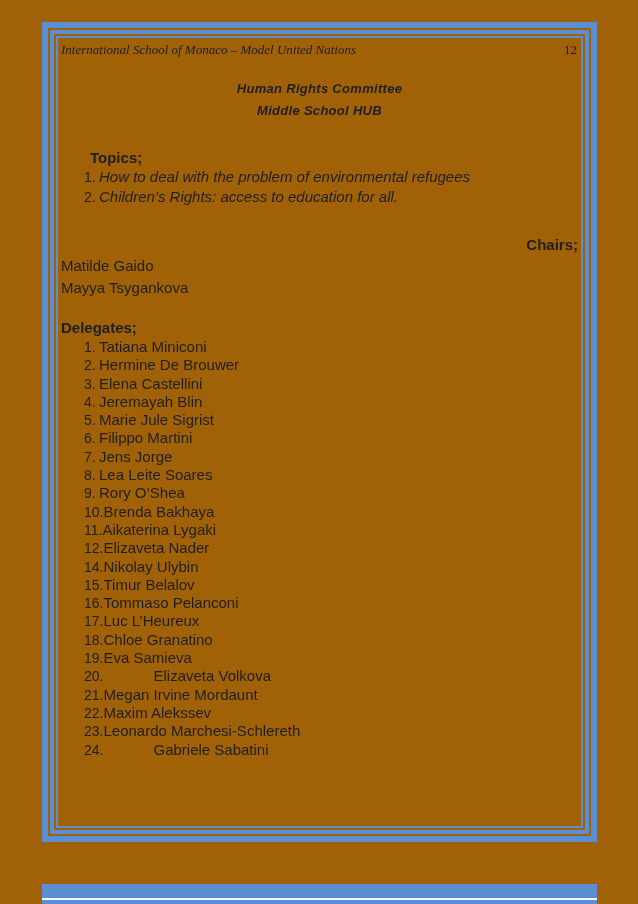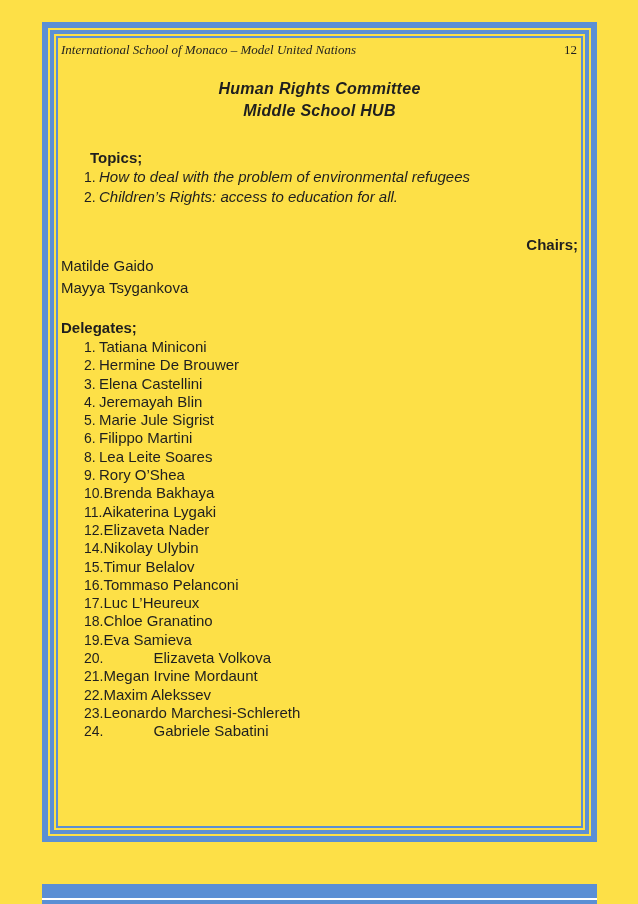--- a/index.html
+++ b/index.html
@@ -1,37 +1,37 @@
 <!DOCTYPE html>
 <html style="--blue: #5b8fd4; --ink: #1f1f1f;"><head>
 <meta charset="utf-8">
 <style>
   :root { --blue: #5b8fd4; --ink: #1f1f1f; }
   * { margin: 0; padding: 0; box-sizing: border-box; }
   html, body { background: #ffffff; }
   body { font-family: "Liberation Sans", sans-serif; color: var(--ink); }
-  .screen { position: relative; width: 638px; height: 904px; background: #fde047; overflow: hidden; }
+  .screen { position: relative; width: 638px; height: 904px; background: #a16207; overflow: hidden; }
 
   
   .page-frame {
     position: absolute; left: 42px; top: 22px; width: 555px; height: 820px;
     border: 6px solid var(--blue); padding: 2px;
   }
   .frame-mid { width: 100%; height: 100%; border: 4px solid var(--blue); padding: 2px; }
   .frame-inner { width: 100%; height: 100%; border: 2px solid var(--blue); position: relative; }
   .content { position: absolute; inset: 0; padding: 2px 3px; overflow: hidden; }
 
   .header-row {
     display: flex; justify-content: space-between; align-items: baseline;
     font-family: "Liberation Serif", serif; font-size: 13px; line-height: 16px; margin-top: 2px;
   }
   .header-title { font-style: italic; }
   .page-number { font-style: normal; padding-right: 1px; text-align: right; }
 
-  .doc-title { text-align: center; margin-top: 20px; font-style: italic; font-weight: 700; font-size: 16px; line-height: 22px; letter-spacing: 0.3px; }
+  .doc-title { text-align: center; margin-top: 20px; font-style: italic; font-weight: 700; font-size: 13px; line-height: 22px; letter-spacing: 0.3px; }
 
   .heading { font-weight: 700; font-size: 15px; line-height: 19px; }
   .heading-topics    { margin-top: 26px; margin-left: 29px; }
   .heading-chairs    { margin-top: 27px; line-height: 21px; text-align: right; }
   .heading-delegates { margin-top: 19px; line-height: 21px; }
 
   .li-row { padding-left: 23px; font-size: 15px; line-height: 19px; white-space: nowrap; }
   .li-row .num { display: inline-block; min-width: 15px; font-style: normal; font-size: 14px; }
   .li-row .li-text { font-style: italic; }
 
@@ -80,20 +80,21 @@
             </div>
 
           <div class="heading heading-delegates">Delegates;</div>
           <div id="delegates-list">
               <div class="delegate-row"><span class="num">1.</span><span class="li-text">Tatiana Miniconi</span></div>
               <div class="delegate-row"><span class="num">2.</span><span class="li-text">Hermine De Brouwer</span></div>
               <div class="delegate-row"><span class="num">3.</span><span class="li-text">Elena Castellini</span></div>
               <div class="delegate-row"><span class="num">4.</span><span class="li-text">Jeremayah Blin</span></div>
               <div class="delegate-row"><span class="num">5.</span><span class="li-text">Marie Jule Sigrist</span></div>
               <div class="delegate-row"><span class="num">6.</span><span class="li-text">Filippo Martini</span></div>
+              <div class="delegate-row"><span class="num">7.</span><span class="li-text">Jens Jorge</span></div>
               <div class="delegate-row"><span class="num">8.</span><span class="li-text">Lea Leite Soares</span></div>
               <div class="delegate-row"><span class="num">9.</span><span class="li-text">Rory O’Shea</span></div>
               <div class="delegate-row"><span class="num">10.</span><span class="li-text">Brenda Bakhaya</span></div>
               <div class="delegate-row"><span class="num">11.</span><span class="li-text">Aikaterina Lygaki</span></div>
               <div class="delegate-row"><span class="num">12.</span><span class="li-text">Elizaveta Nader</span></div>
               <div class="delegate-row"><span class="num">14.</span><span class="li-text">Nikolay Ulybin</span></div>
               <div class="delegate-row"><span class="num">15.</span><span class="li-text">Timur Belalov</span></div>
               <div class="delegate-row"><span class="num">16.</span><span class="li-text">Tommaso Pelanconi</span></div>
               <div class="delegate-row"><span class="num">17.</span><span class="li-text">Luc L’Heureux</span></div>
               <div class="delegate-row"><span class="num">18.</span><span class="li-text">Chloe Granatino</span></div>

